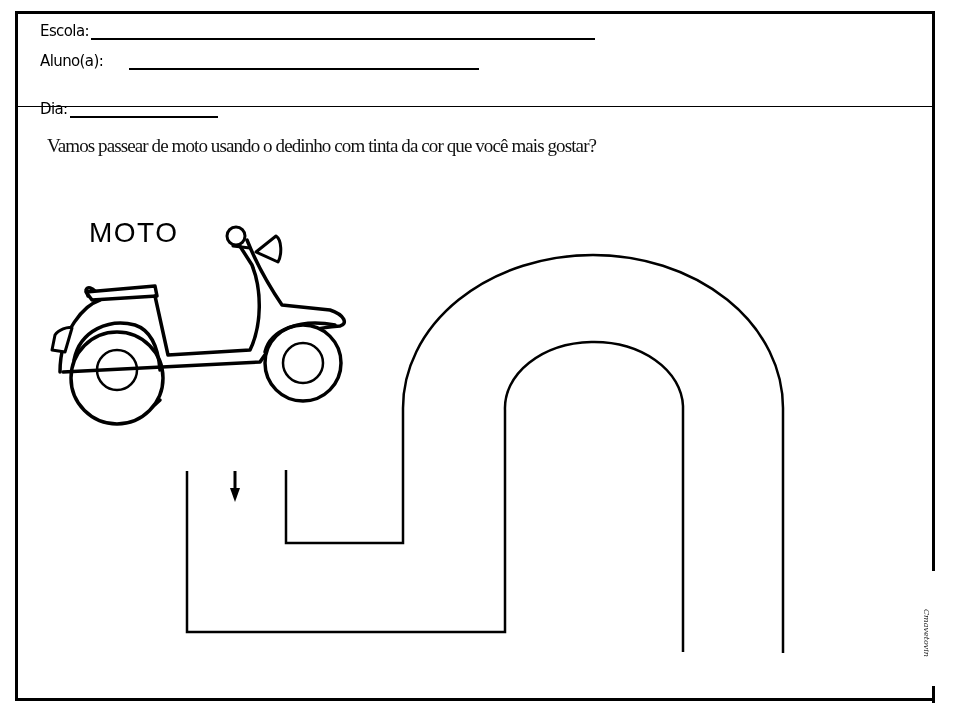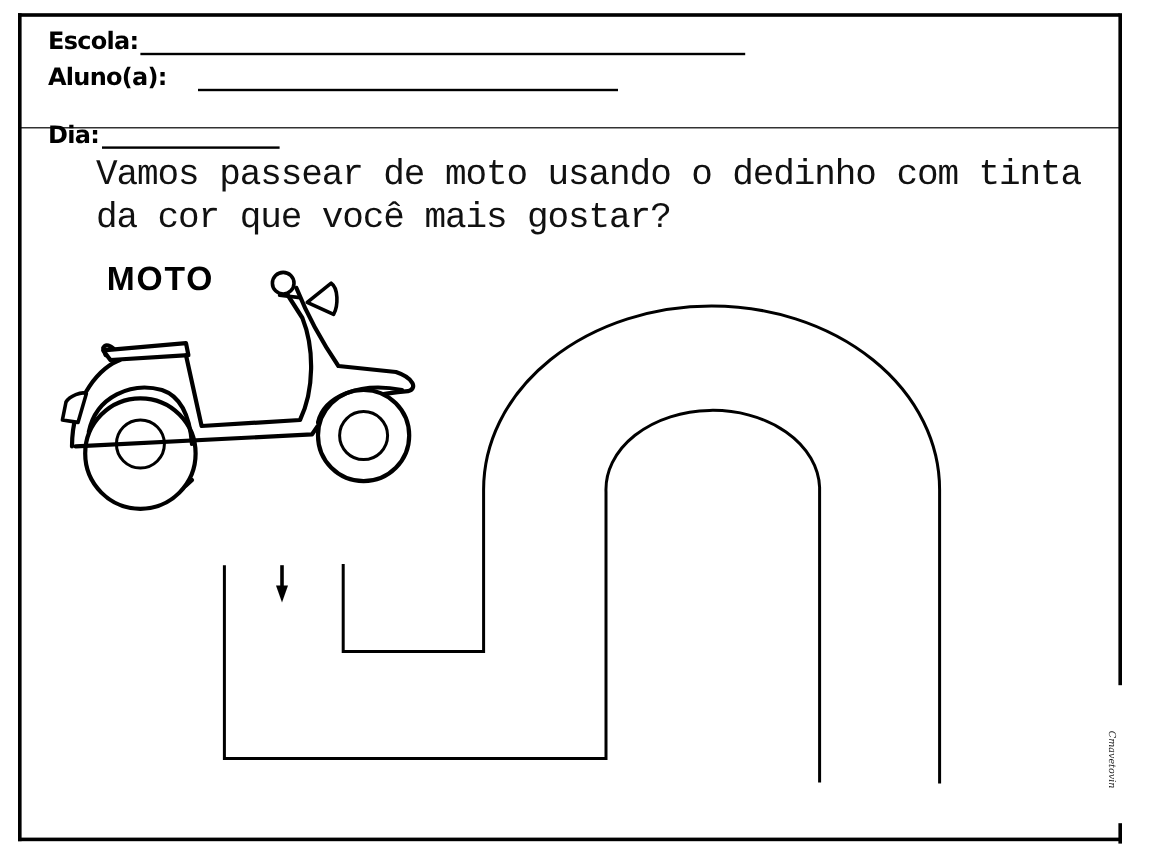--- a/index.html
+++ b/index.html
@@ -3,27 +3,27 @@
   <meta charset="utf-8">
   <style>
     html, body { margin: 0; padding: 0; background: #ffffff; }
     body { width: 960px; height: 720px; position: relative; overflow: hidden;
            font-family: "Liberation Sans", sans-serif; color: #000; }
     .sheet { position: absolute; left: 15px; top: 11px; width: 918px; height: 690px;
              border-left: 3px solid #000; border-top: 3px solid #000; border-bottom: 3px solid #000; box-sizing: border-box; }
     .right-border-top { position: absolute; left: 932px; top: 11px; width: 3px; height: 560px; background: #000; }
     .right-border-bot { position: absolute; left: 932px; top: 686px; width: 3px; height: 17px; background: #000; }
     .header-divider { position: absolute; left: 15px; top: 106px; width: 920px; height: 1px; background: #000; }
-    .field { position: absolute; left: 40px; font-family: "DejaVu Sans", sans-serif; font-weight: bold;
-             font-size: 20px; letter-spacing: -0.6px; display: flex; align-items: flex-end; justify-content: center; }
+    .field { position: absolute; left: 40px; font-family: "DejaVu Sans", sans-serif; font-weight: normal;
+             font-size: 15px; letter-spacing: -0.6px; display: flex; align-items: flex-end; justify-content: center; }
     .field .line { display: inline-block; border-bottom: 2px solid #000; height: 14px; margin-left: 2px; }
-    .instruction { position: absolute; left: 47px; top: 128px; width: 860px; font-family: Liberation Mono, monospace;
-                   font-size: 30px; line-height: 36px; letter-spacing: -0.9px; color: #111; margin-left: 33px; }
+    .instruction { position: absolute; left: 47px; top: 128px; width: 860px; font-family: Liberation Serif, serif;
+                   font-size: 19px; line-height: 36px; letter-spacing: -0.9px; color: #111; }
     .moto-title { position: absolute; left: 89px; top: 217px; font-family: "Liberation Sans", sans-serif;
-                  font-weight: bold; font-size: 28px; letter-spacing: 1.5px; }
+                  font-weight: normal; font-size: 28px; letter-spacing: 1.5px; }
     svg { position: absolute; left: 0; top: 0; }
     .signature { position: absolute; left: 906px; top: 620px; width: 36px; height: 14px;
                  transform: rotate(90deg); transform-origin: center; font-family: "DejaVu Serif", serif;
                  font-style: italic; font-size: 8px; white-space: nowrap; color: #222; }
   </style>
 </head>
 <body>
 
 <div class="sheet"></div>
 <div class="right-border-top"></div>

